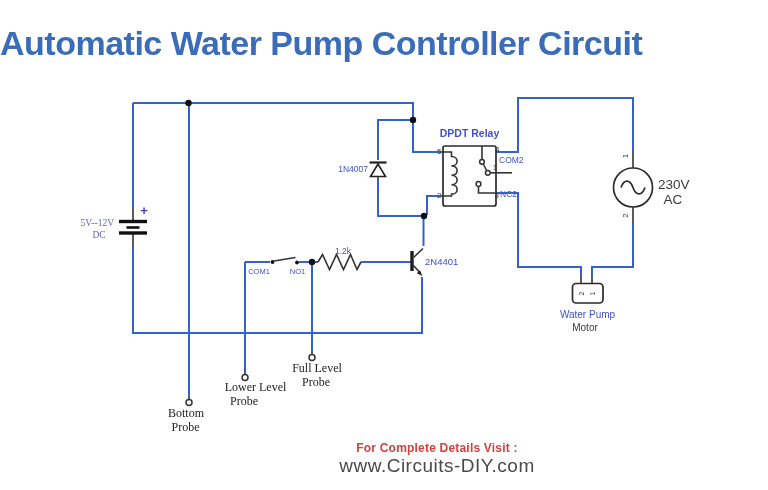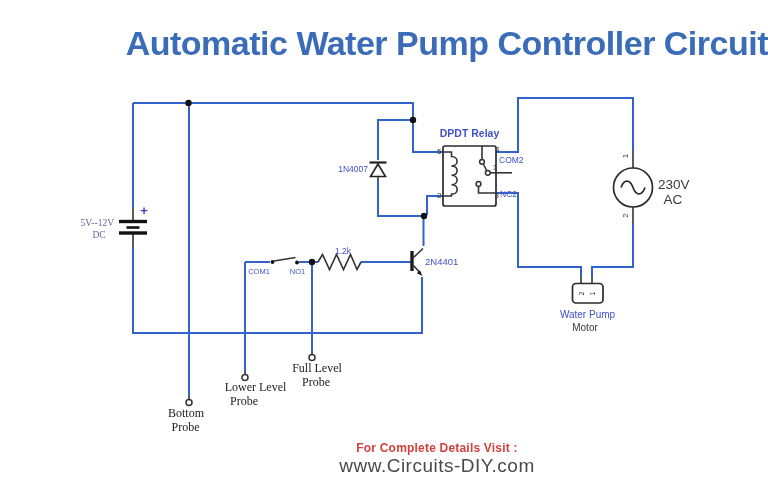--- a/index.html
+++ b/index.html
@@ -1,18 +1,18 @@
 <!DOCTYPE html>
 <html><head>
 <meta charset="utf-8">
 <style>
   html,body{margin:0;padding:0;background:#ffffff;}
   .page{position:relative;width:768px;height:490px;background:#ffffff;overflow:hidden;
         font-family:"Liberation Sans",sans-serif;}
-  .title{position:absolute;top:24px;left:0;width:768px;text-align:right;
+  .title{position:absolute;top:24px;left:0;width:768px;text-align:left;
          font-size:34px;font-weight:bold;color:#3b6cb8;letter-spacing:-0.5px;}
   .circuit{position:absolute;left:0;top:0;}
   .footer{position:absolute;top:441px;left:0;width:768px;box-sizing:border-box;
           padding-left:52px;text-align:center;margin-left:27px;}
   .footer .l1{font-size:12px;font-weight:bold;color:#d4403c;letter-spacing:0.2px;}
   .footer .l2{font-size:19px;font-weight:normal;color:#4a4a4a;letter-spacing:0.5px;}
 
   
   text{font-family:"Liberation Sans",sans-serif;}
   .lbl  {font-size:8.5px;fill:#4050c8;}

